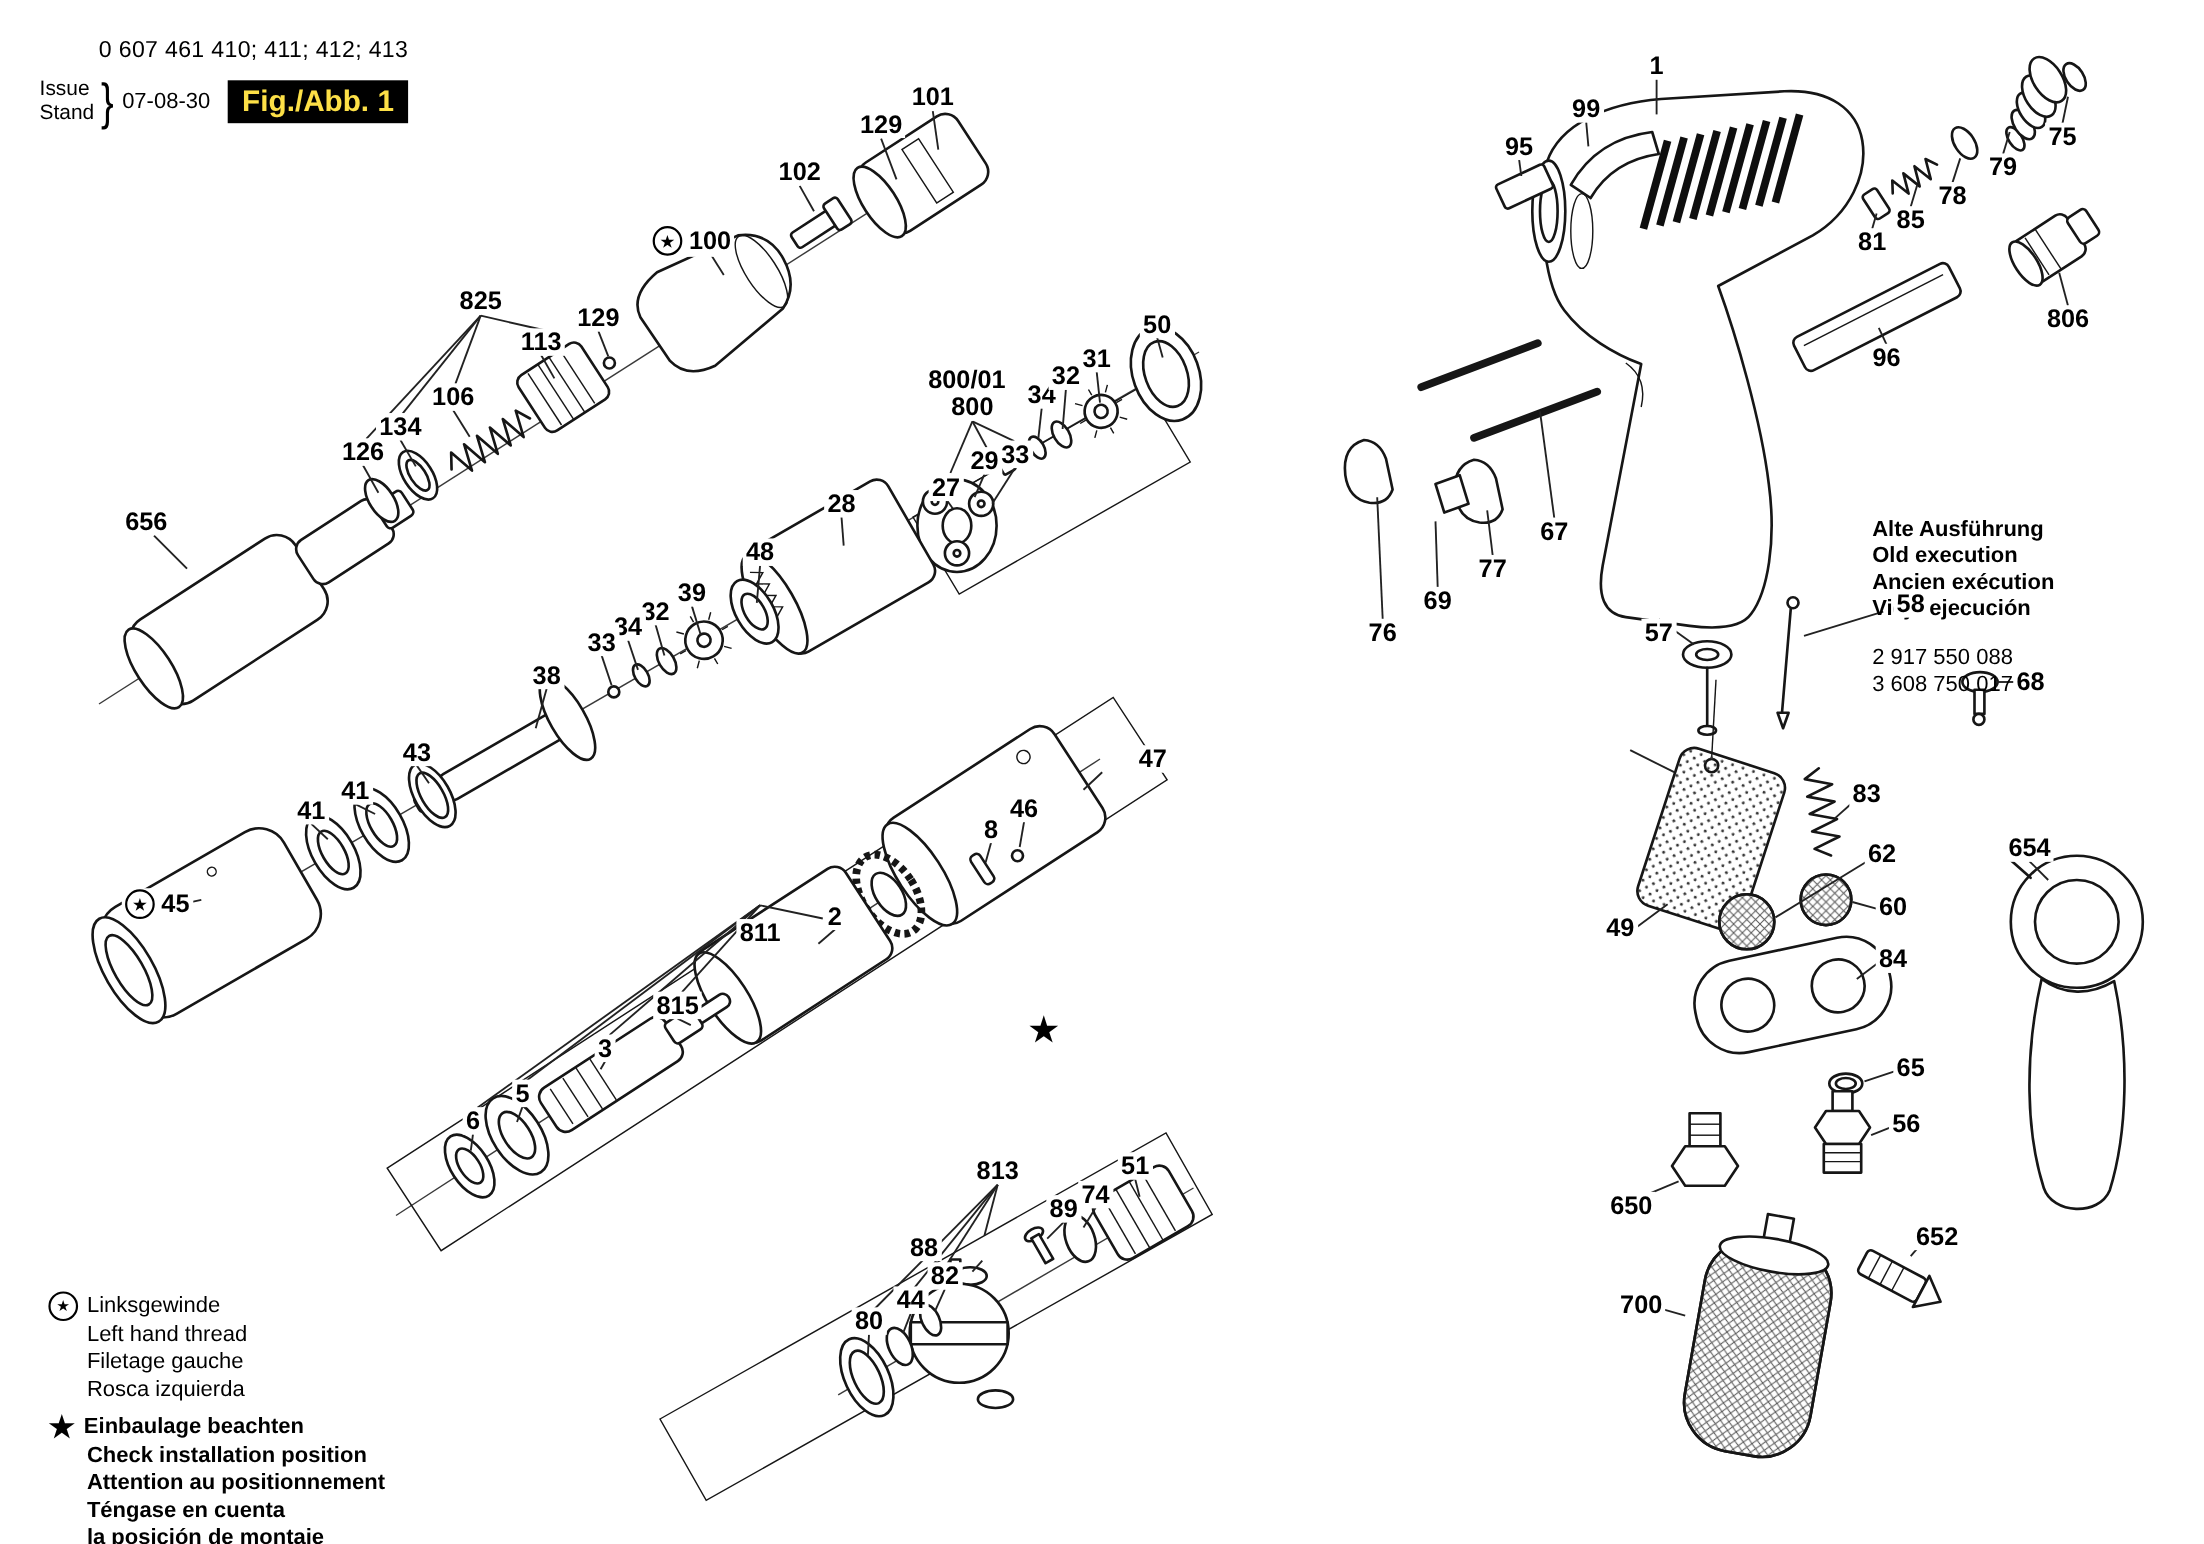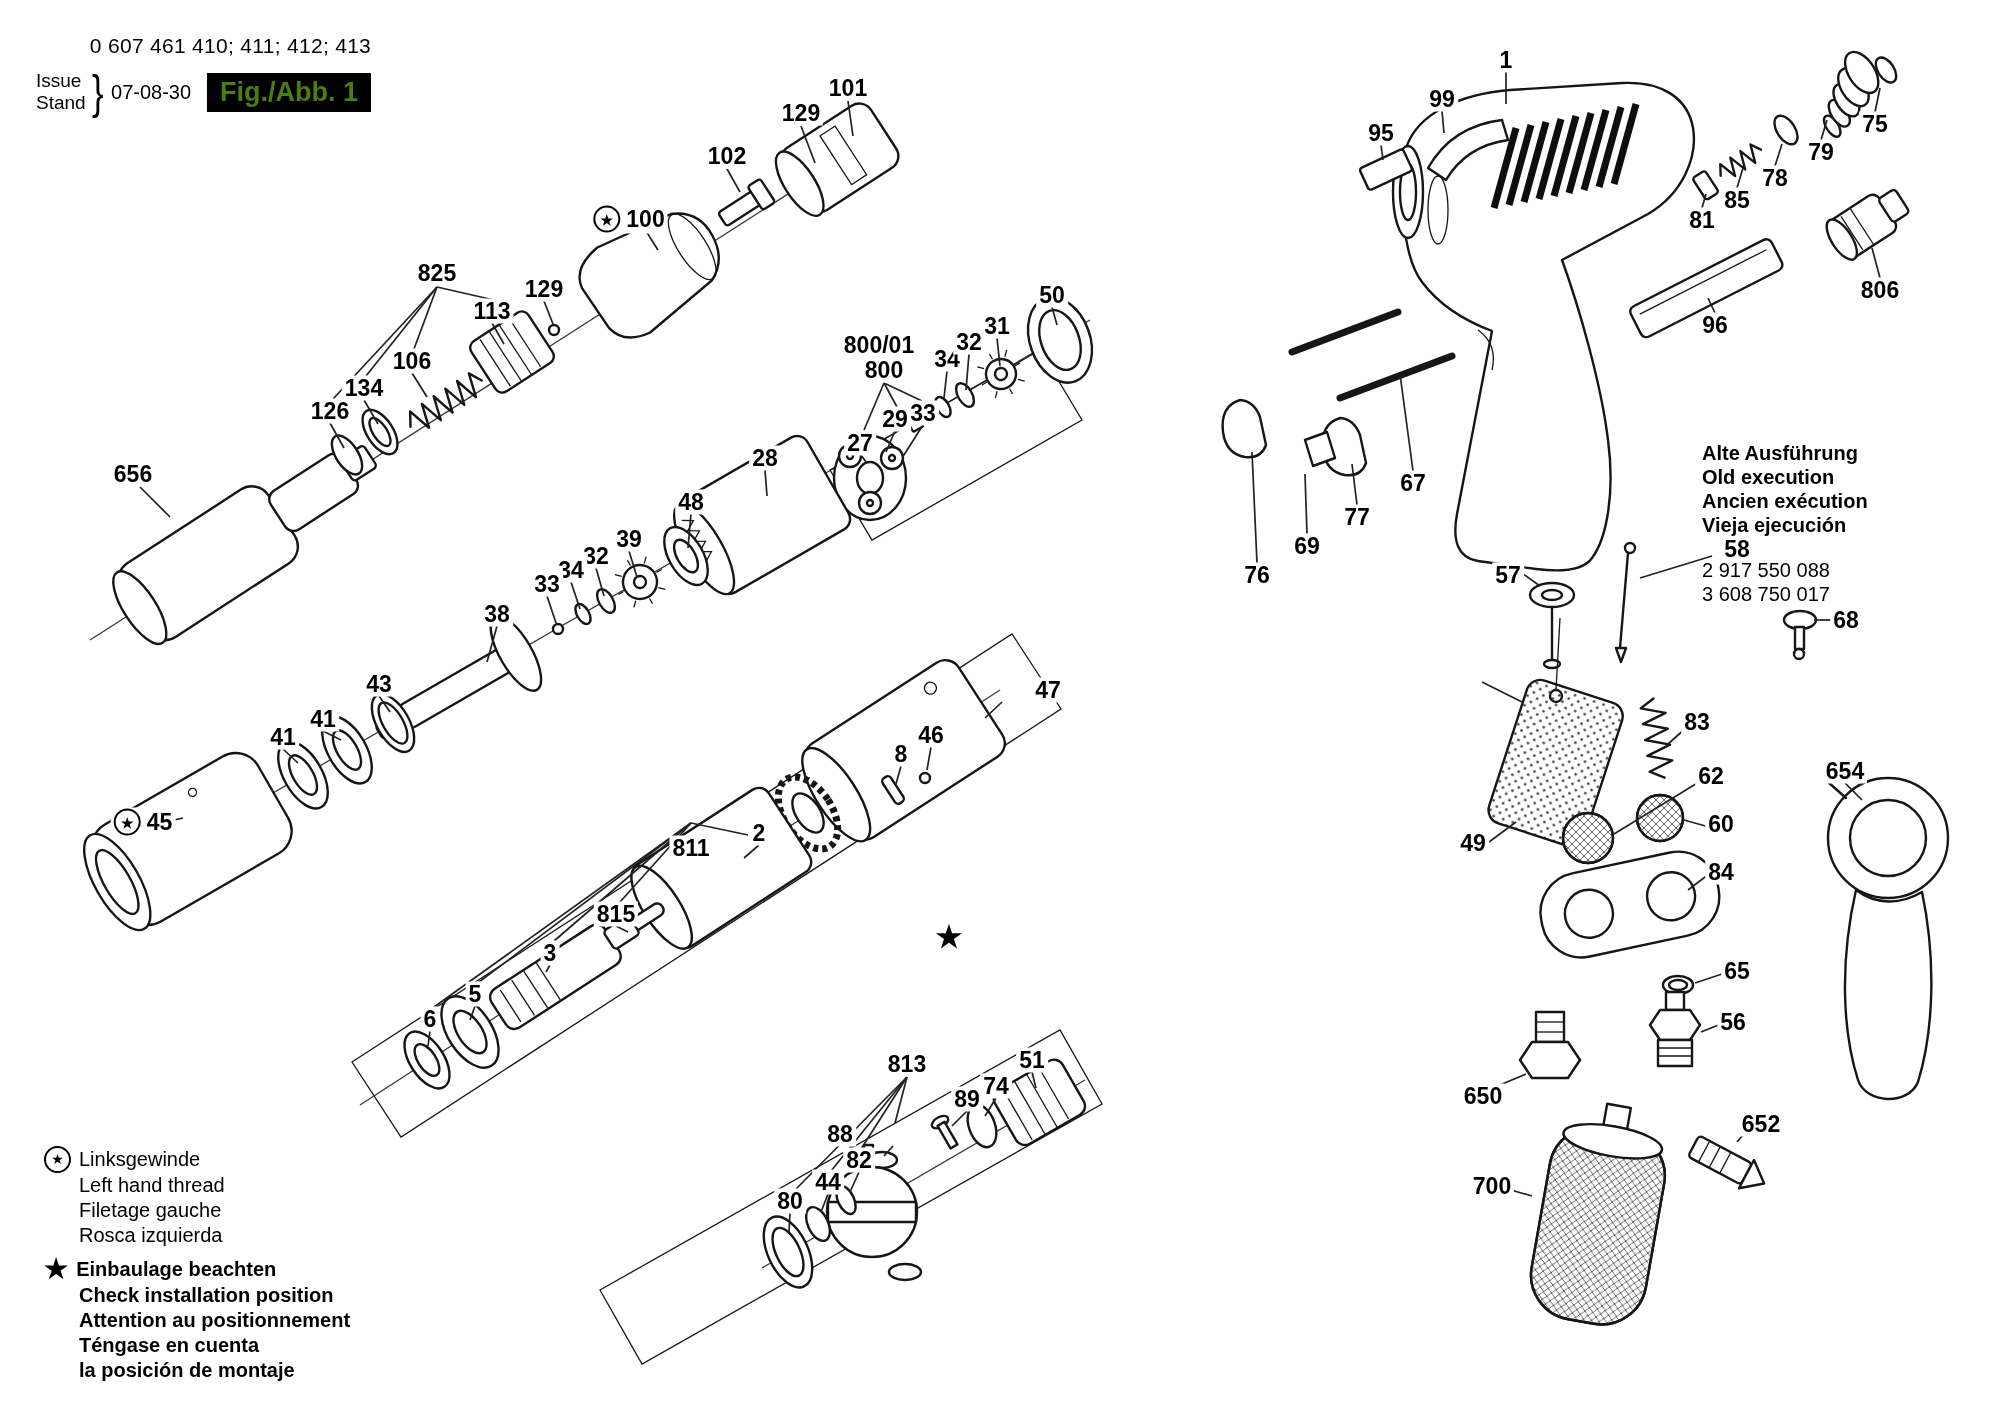--- a/index.html
+++ b/index.html
@@ -35,25 +35,25 @@
     align-items:center; justify-content:center; font-size:14px; flex:0 0 auto; background:#fff;
   }
 
   
   .header-block { position:absolute; left:36px; top:34px; }
   .part-numbers { font-size:21px; letter-spacing:0.3px;text-align:right; }
   .issue-row { display:flex; align-items:center; margin-top:12px; gap:4px; }
   .issue-stand { display:flex; flex-direction:column; font-size:19px; line-height:1.18; }
   .brace { font-size:46px; font-weight:300; line-height:0.8; transform:scaleX(0.75); }
   .date { font-size:20px; margin-left:2px; }
-  .figbox { background:#000; color:#4d7c0f; font-weight:700; font-size:27px; padding:4px 13px; margin-left:12px; }
+  .figbox { background:#000; color:#fde047; font-weight:700; font-size:27px; padding:4px 13px; margin-left:12px; }
 
   
   .bold { font-weight:700; }
-  .note, .legend { position:absolute; font-size:20px; line-height:25px; }
+  .note, .legend { position:absolute; font-size:20px; line-height:25px;margin-top:28px; }
   .old-exec { left:1702px; top:441px; line-height:24px; }
   .ref1 { left:1702px; top:558px; }
   .ref2 { left:1702px; top:582px; }
   .new-exec { left:1288px; top:659px; }
   .new-exec-head { margin-bottom:4px; }
   .lht { left:44px; top:1146px; }
   .legend-row { display:flex; align-items:center; gap:8px; }
   .legend-indent { margin-left:35px; }
   .install { left:44px; top:1256px; font-weight:700; }
   .big-star { font-size:27px; line-height:1; }

